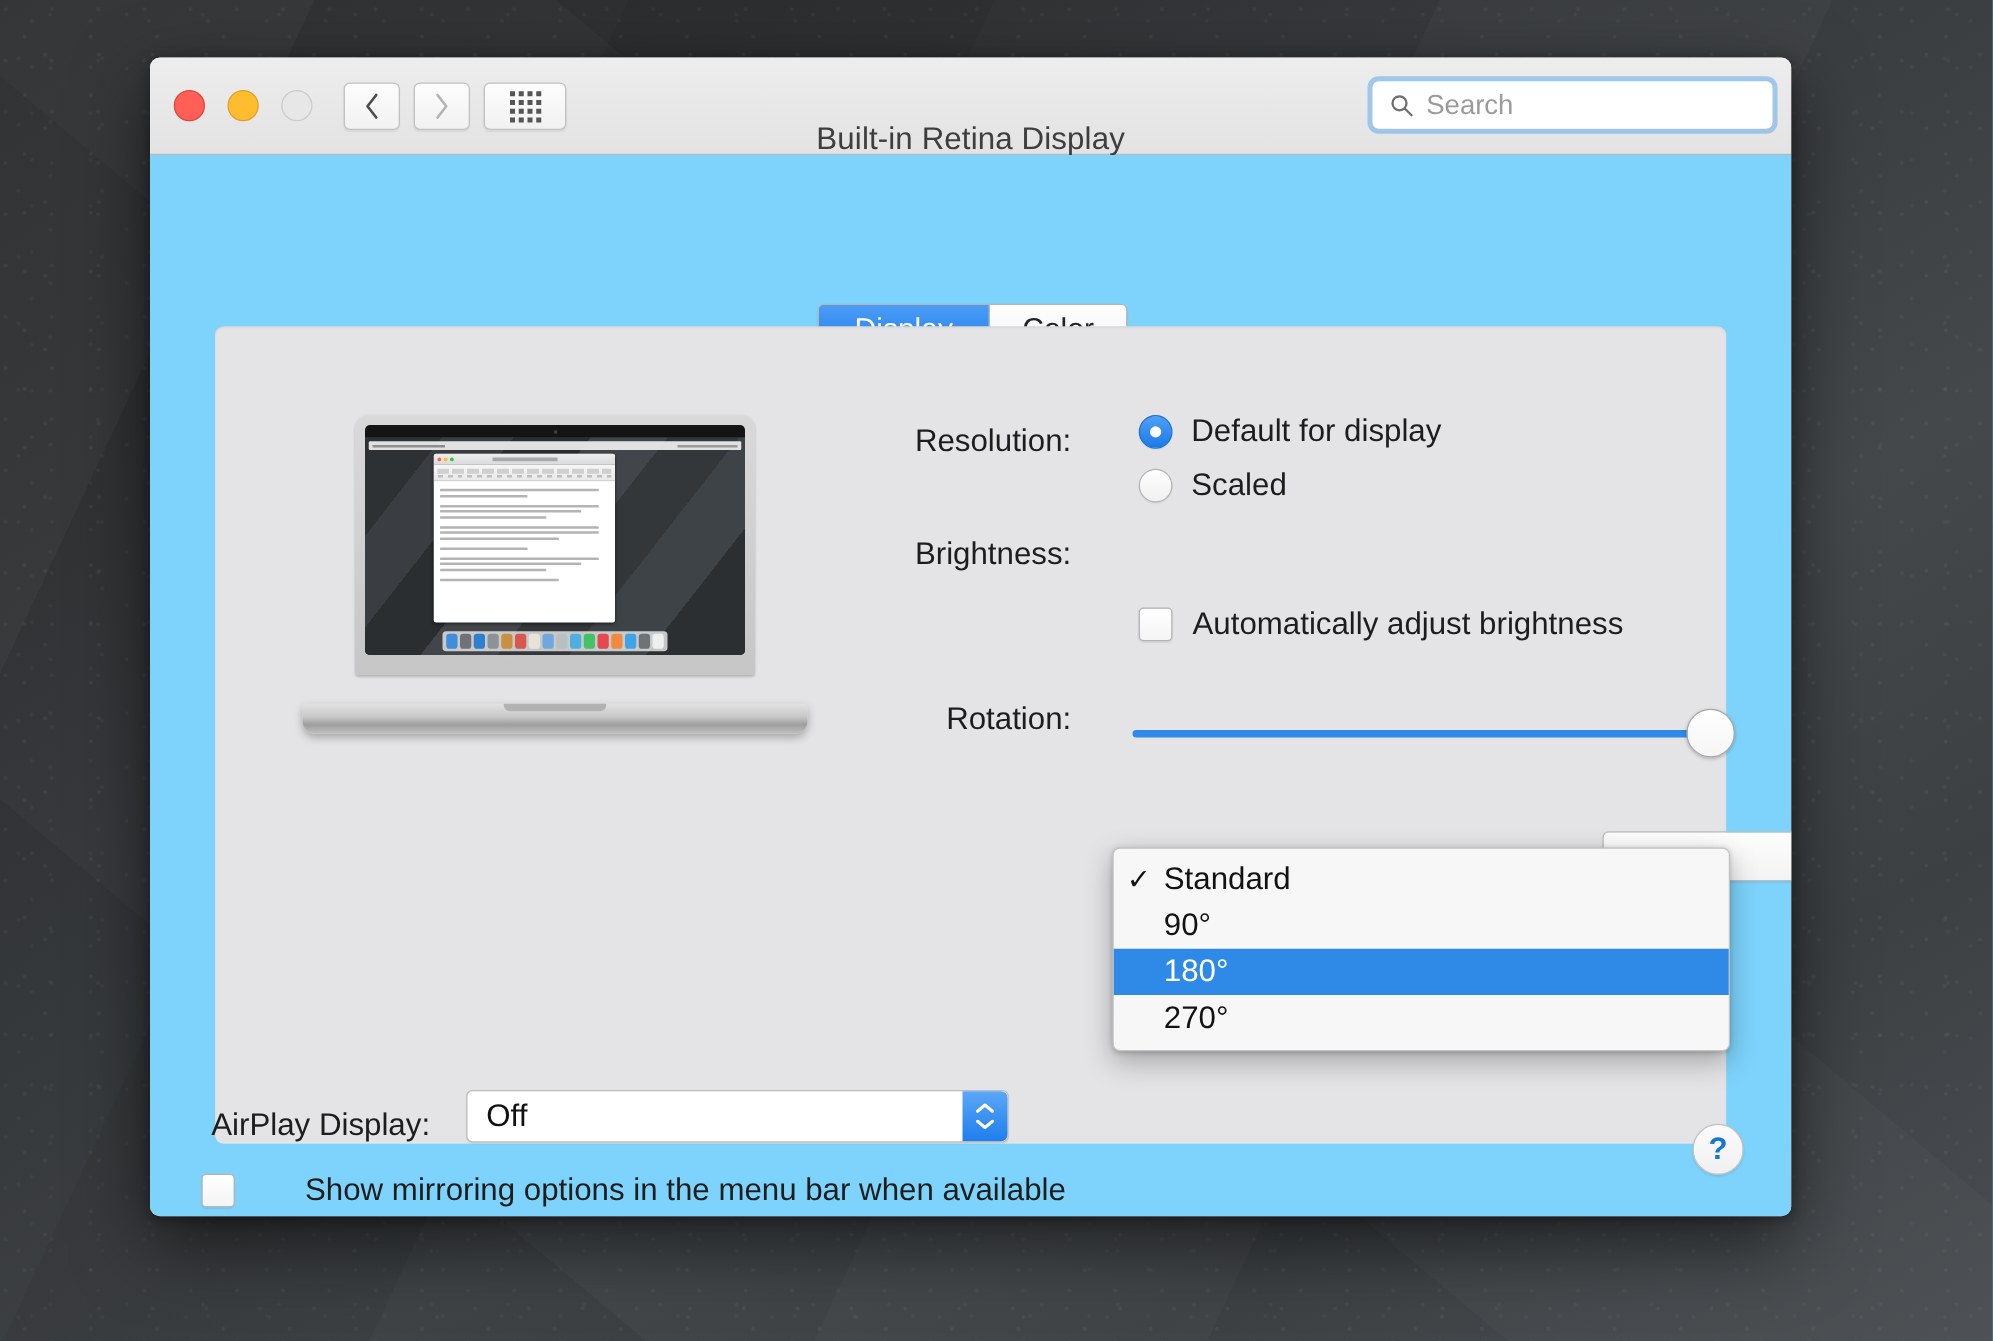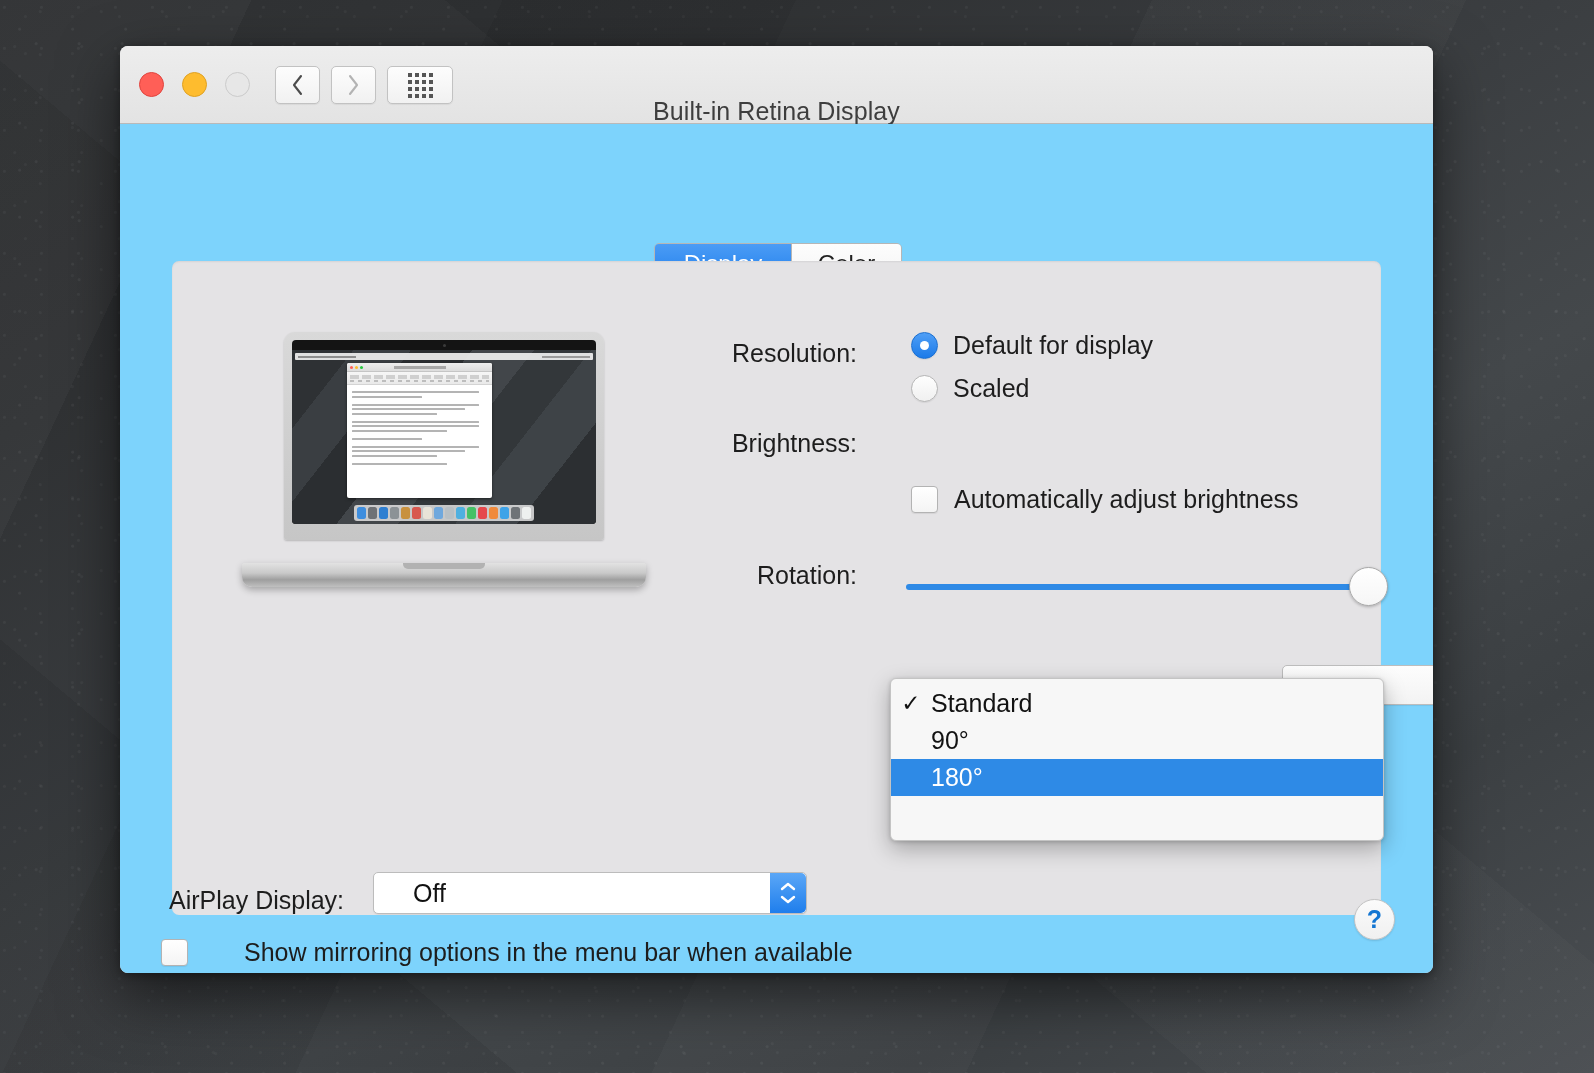--- a/index.html
+++ b/index.html
@@ -248,21 +248,21 @@
   .mitem .tick { width: 40px; text-align: center; font-size: 23px; color: #121212; flex: none; }
   .mitem.sel { background: #2e8ae6; color: #fff; }
   .mitem.sel .tick { color: #fff; }
 
   
   .airplay-label { position: absolute; left: 49px; top: 762px; font-size: 25px; color: #1d1d1d; }
   .airplay-pop {
     position: absolute; left: 253px; top: 748px; width: 434px; height: 42px;
     background: #fff; border: 1px solid #bcbcbc; border-radius: 5px;
     box-shadow: 0 1px 1px rgba(0,0,0,.06);
-    display: flex; align-items: center; padding-left: 24px;
+    display: flex; align-items: center;
   }
   .airplay-val { font-size: 25px; color: #111; padding-left: 15px; }
   .mirror-row { position: absolute; left: 41px; top: 814px; display: flex; align-items: center; gap: 40px; }
 
   .help {
     position: absolute; right: 38px; bottom: 33px;
     width: 41px; height: 41px; border-radius: 50%;
     background: linear-gradient(to bottom,#fbfbfb,#f0f0f0);
     border: 1px solid #c3c3c3; box-shadow: 0 1px 2px rgba(0,0,0,.12);
     display: flex; align-items: center; justify-content: center;
@@ -309,20 +309,27 @@
             <i></i>
             <i></i>
             <i></i>
             <i></i>
         </span>
       </div>
     </div>
 
     <div class="win-title">Built-in Retina Display</div>
 
+    <div class="searchbox">
+      <svg class="search-ico" viewBox="0 0 19 19">
+        <circle cx="7.6" cy="7.6" r="5.6"></circle>
+          <line x1="11.8" y1="11.8" x2="17.2" y2="17.2"></line>
+      </svg>
+      <span class="search-ph">Search</span>
+    </div>
   </div>
 
   <div class="content">
 
     <div class="segmented">
       <div class="seg on">Display</div>
       <div class="seg off">Color</div>
     </div>
 
     <div class="panel">
@@ -428,20 +435,24 @@
           <span>Standard</span>
         </div>
         <div class="mitem">
           <span class="tick"></span>
           <span>90°</span>
         </div>
         <div class="mitem sel">
           <span class="tick"></span>
           <span>180°</span>
         </div>
+        <div class="mitem">
+          <span class="tick"></span>
+          <span>270°</span>
+        </div>
       </div>
     </div>
 
     <div class="airplay-label">AirPlay Display:</div>
     <div class="airplay-pop">
       <span class="airplay-val">Off</span>
       <div class="stepper">
         <svg viewBox="0 0 16 9">
             <path d="M2 7 L8 2 L14 7"></path>
           </svg>

